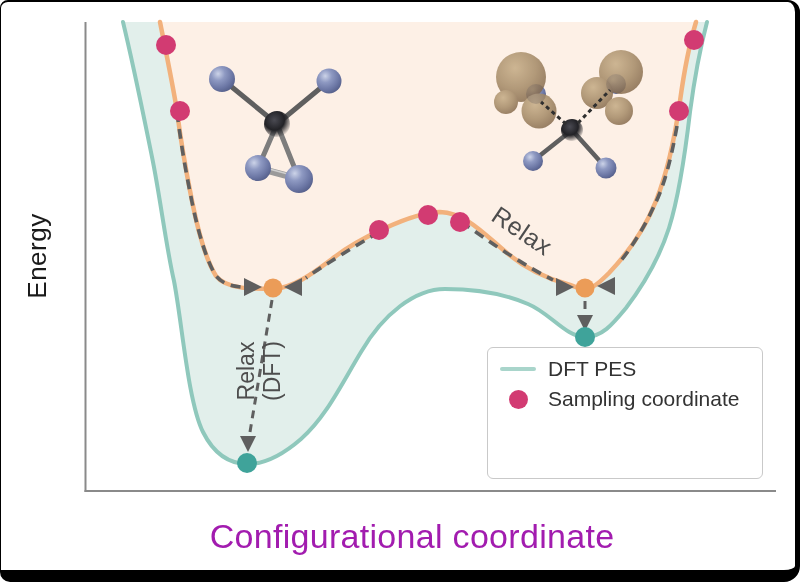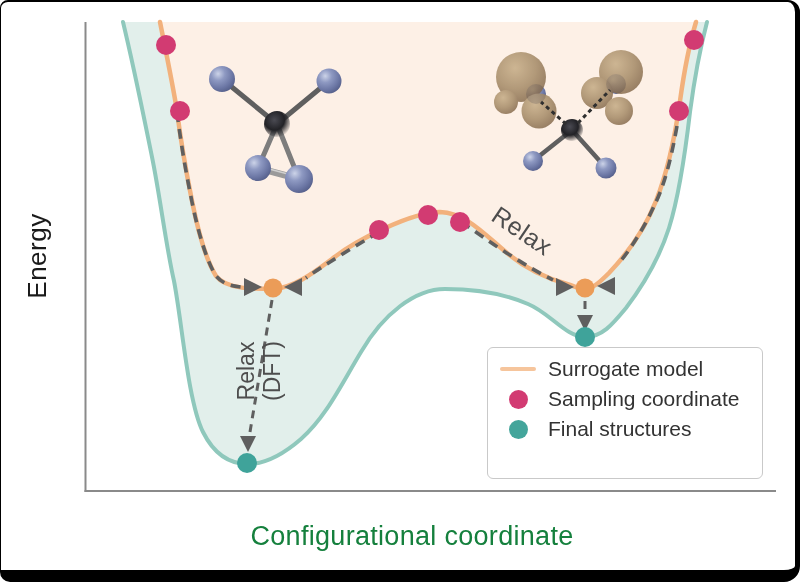--- a/index.html
+++ b/index.html
@@ -8,21 +8,21 @@
     overflow:hidden;font-family:"Liberation Sans", sans-serif;
   }
   .plot-svg{position:absolute;left:0;top:0;z-index:1;}
   .txt{position:absolute;z-index:2;white-space:nowrap;}
   .energy-label{
     left:37px;top:256px;transform:translate(-50%,-50%) rotate(-90deg);
     font-size:26px;color:#1a1a1a;letter-spacing:.5px;
   }
   .x-label{
     left:412px;top:536px;transform:translate(-50%,-50%);
-    font-size:27px;color:#15803d;letter-spacing:.3px;
+    font-size:34px;color:#a21caf;letter-spacing:.3px;
   }
   .relax-label{
     left:522px;top:231px;transform:translate(-50%,-50%) rotate(34deg);
     font-size:25px;letter-spacing:.5px;
   }
   .relax-dft-label{
     left:260px;top:371px;transform:translate(-50%,-50%) rotate(-90deg);
     font-size:23px;line-height:1.12;text-align:center;white-space:normal;
     width:80px;
   }
@@ -181,32 +181,26 @@
   <div class="txt x-label">Configurational coordinate</div>
   <div class="txt relax-label" style="color: rgb(77, 77, 77);">Relax</div>
   <div class="txt relax-dft-label" style="color: rgb(77, 77, 77);">
     <div>Relax</div>
     <div>(DFT)</div>
   </div>
 
   <div class="legend">
     <div class="legend-row">
       <span class="legend-swatch-box">
-        <span class="swatch-line" style="background: rgb(246, 197, 156);"></span>
+        <span class="swatch-line" style="background: rgb(169, 213, 203);"></span>
       </span>
-      <span class="legend-label">Surrogate model</span>
+      <span class="legend-label">DFT PES</span>
     </div>
     <div class="legend-row">
       <span class="legend-swatch-box">
         <span class="swatch-dot" style="background: rgb(210, 59, 114);"></span>
       </span>
       <span class="legend-label">Sampling coordinate</span>
     </div>
-    <div class="legend-row">
-      <span class="legend-swatch-box">
-        <span class="swatch-dot" style="background: rgb(67, 165, 155);"></span>
-      </span>
-      <span class="legend-label">Final structures</span>
-    </div>
   </div>
 
   <div class="frame"></div>
 </div>
 
 </body></html>

